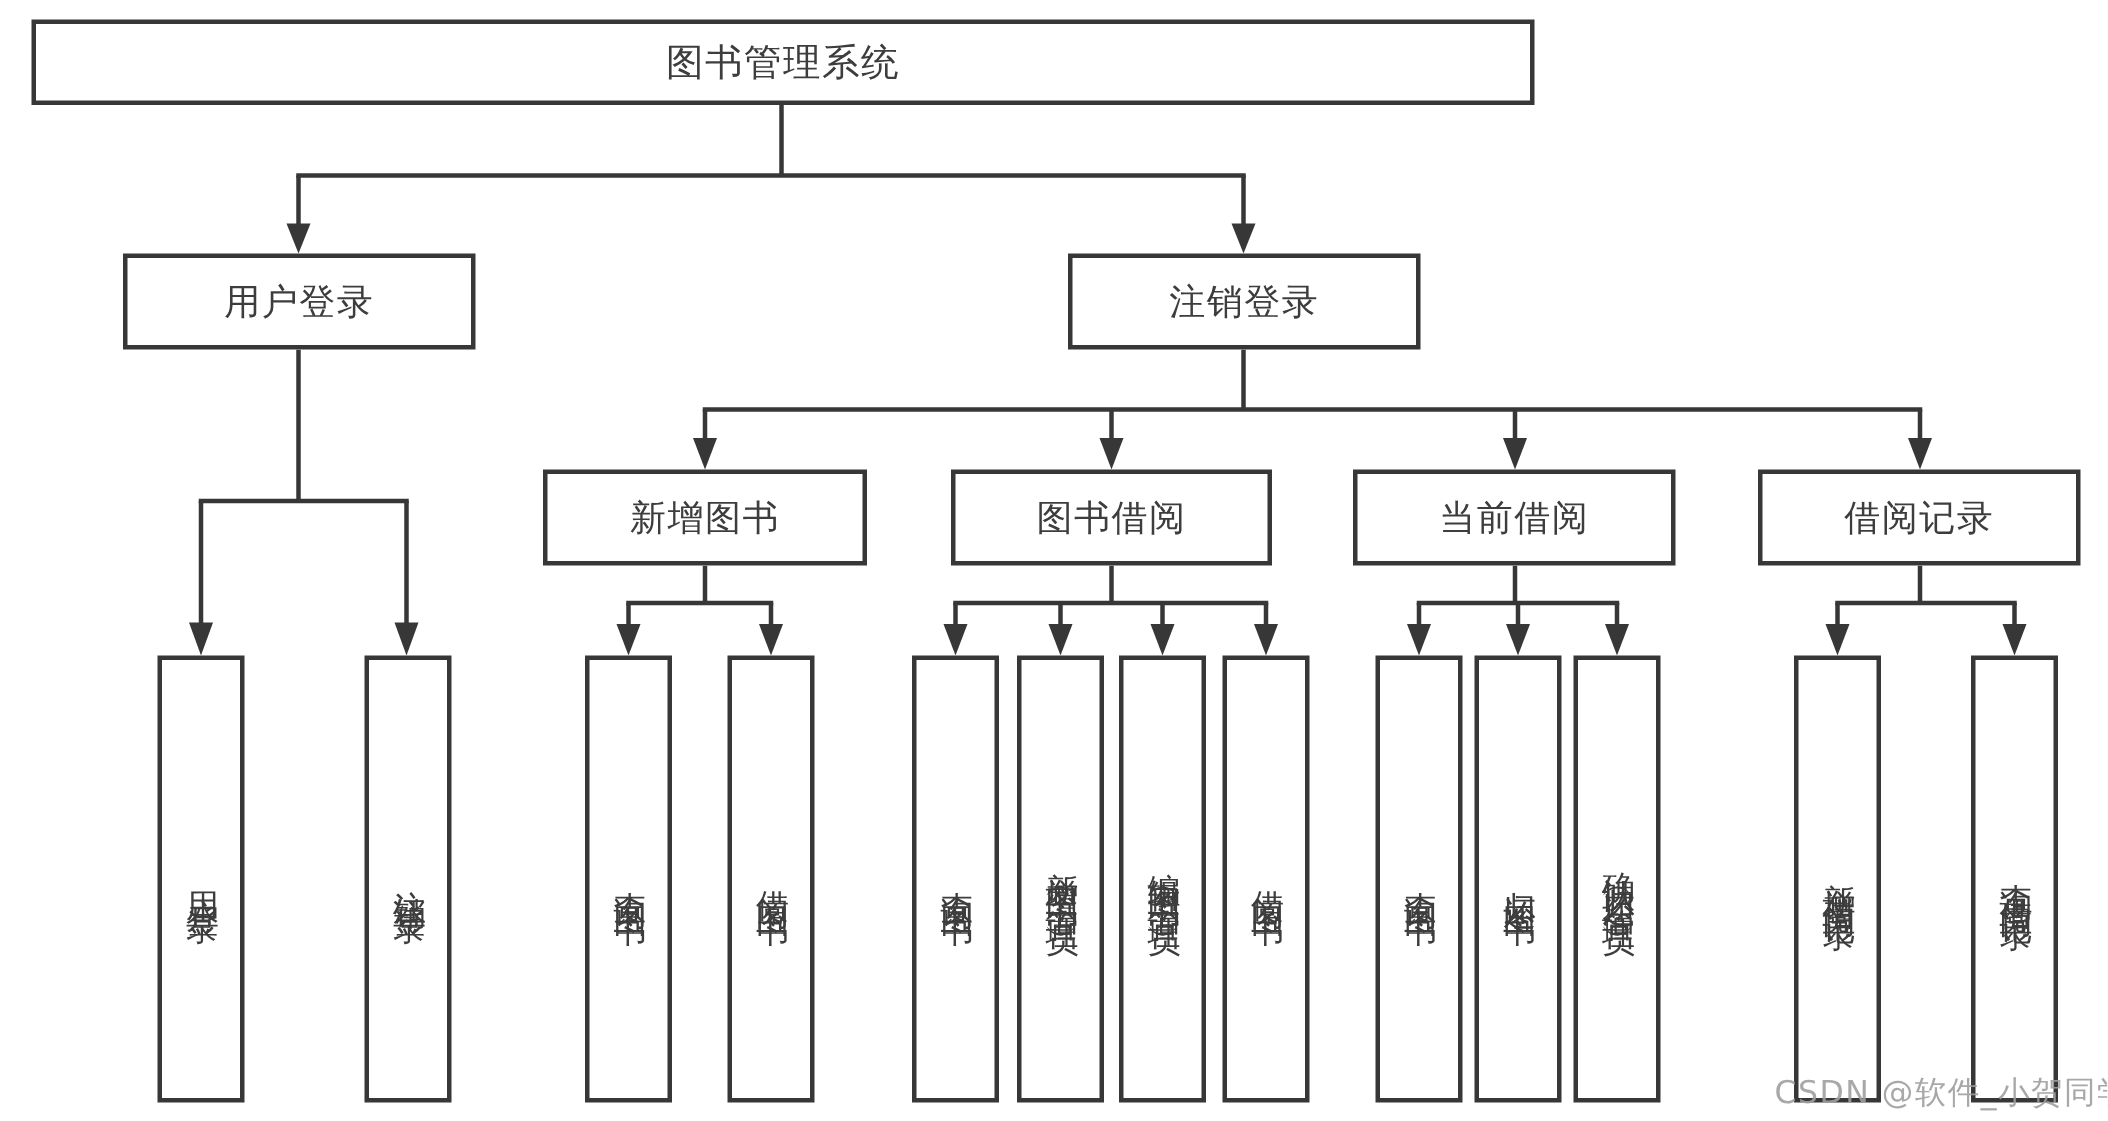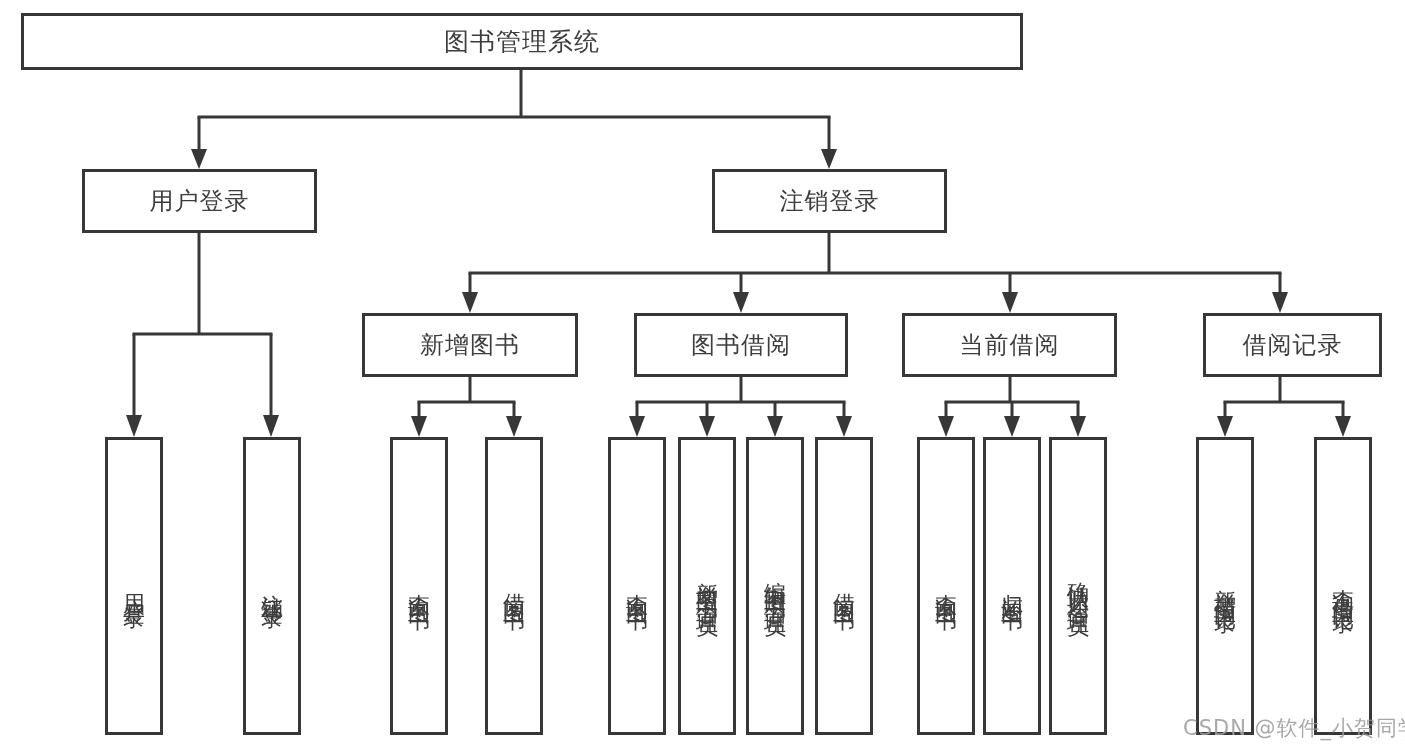--- a/index.html
+++ b/index.html
@@ -123,21 +123,21 @@
 
   <div class="node hbox" style="left:362px;top:313px;width:216px;height:64px;">
     <span>新增图书</span>
   </div>
   <div class="node hbox" style="left:634px;top:313px;width:214px;height:64px;">
     <span>图书借阅</span>
   </div>
   <div class="node hbox" style="left:902px;top:313px;width:215px;height:64px;">
     <span>当前借阅</span>
   </div>
-  <div class="node hbox" style="left:1172px;top:313px;width:179px;height:64px;margin-left:31px;">
+  <div class="node hbox" style="left:1172px;top:313px;width:215px;height:64px;">
     <span>借阅记录</span>
   </div>
 
   <div class="node vbox" style="left:105px;">
     <span class="vtext">用户登录</span>
   </div>
   <div class="node vbox" style="left:243px;">
     <span class="vtext">注销登录</span>
   </div>
 

